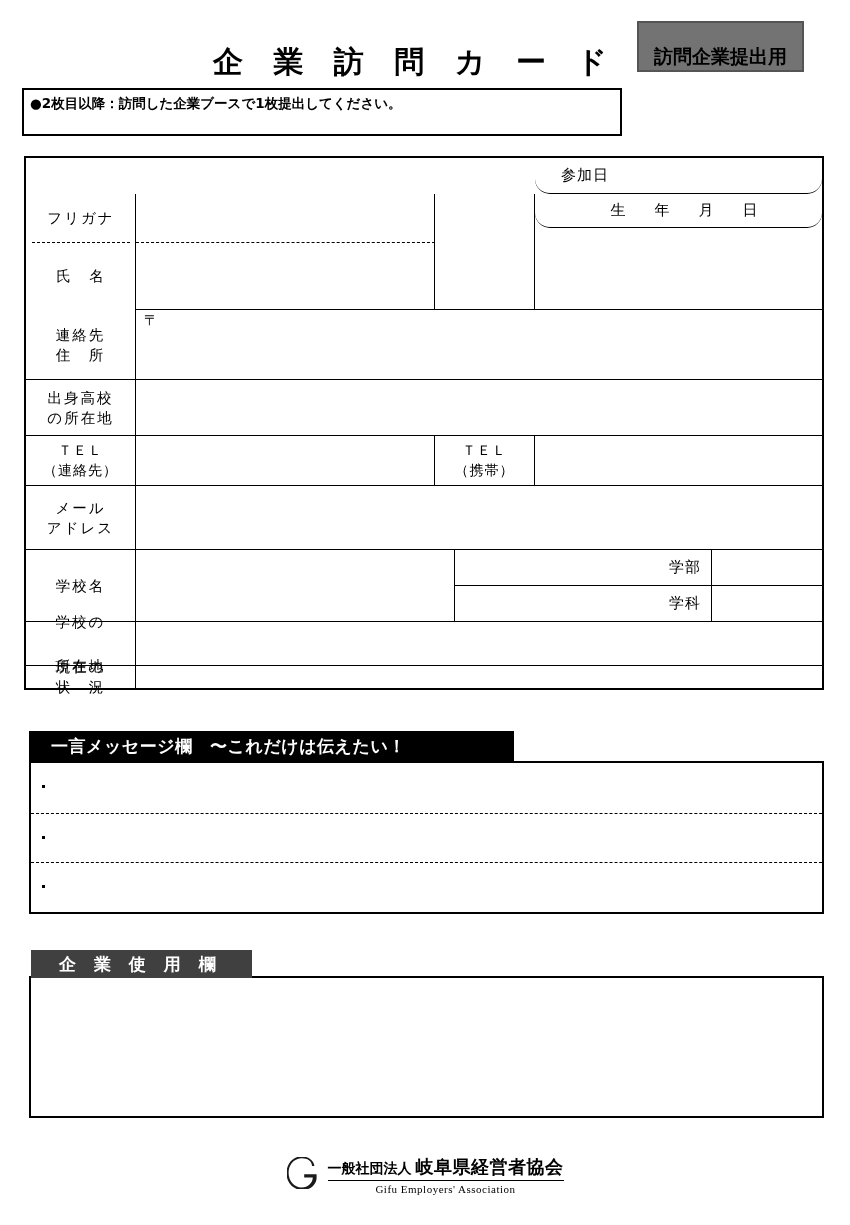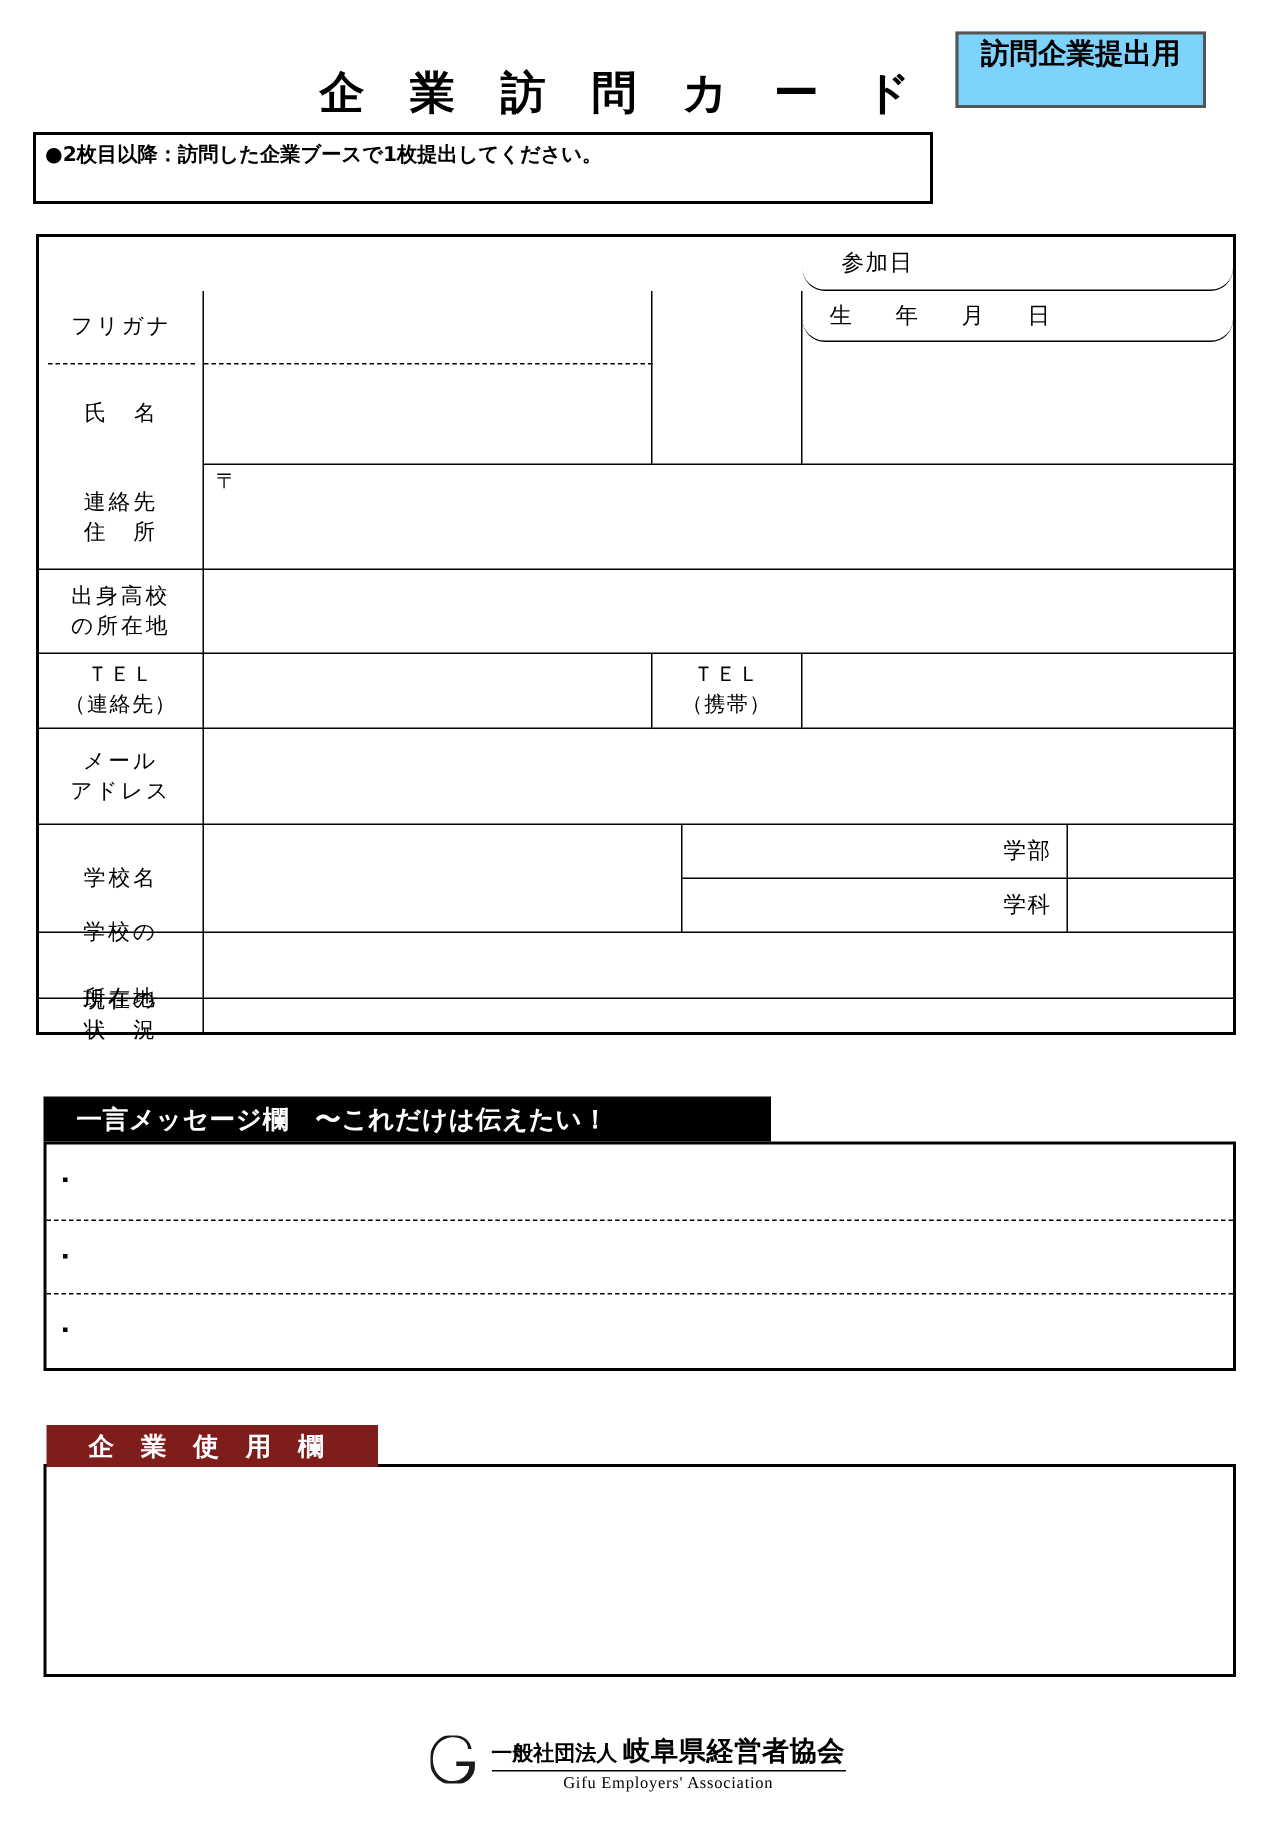--- a/index.html
+++ b/index.html
@@ -20,23 +20,23 @@
   }
 
   
   .stamp-box {
     position: absolute;
     left: 637px;
     top: 21px;
     width: 163px;
     height: 47px;
     border: 2px solid #555;
-    background: #7dd3fc;
-    display: flex;
-    align-items: flex-start;
+    background: #737373;
+    display: flex;
+    align-items: flex-end;
     justify-content: center;
   }
   .stamp-box span {
     font-family: "DejaVu Sans", "Liberation Sans", sans-serif;
     font-weight: bold;
     font-size: 19px;
     letter-spacing: 0px;
   }
 
   
@@ -114,21 +114,21 @@
   .lbl .ln { white-space: nowrap; }
 
   .head-cell {
     display: flex;
     align-items: center;
     font-size: 15px;
     letter-spacing: 1px;
     padding-left: 26px;
     border-radius: 15px;
   }
-  .head-cell.wide-sp { letter-spacing: 7px; padding-left: 18px; }
+  .head-cell.wide-sp { letter-spacing: 7px; padding-left: 18px; justify-content: center; }
 
   .dotted-sep {
     position: absolute;
     border-top: 1.5px dashed #000;
   }
 
   .subcell-right {
     display: flex;
     align-items: center;
     justify-content: flex-end;
@@ -194,21 +194,21 @@
     background: #000;
   }
 
   
   .corp-header {
     position: absolute;
     left: 31px;
     top: 950px;
     width: 221px;
     height: 28px;
-    background: #7f1d1d;
+    background: #404040;
     color: #fff;
     display: flex;
     align-items: center;
     z-index: 2;
     text-align: right;
   }
   .corp-header span {
     font-family: "DejaVu Sans", "Liberation Sans", sans-serif;
     font-weight: bold;
     font-size: 17px;

